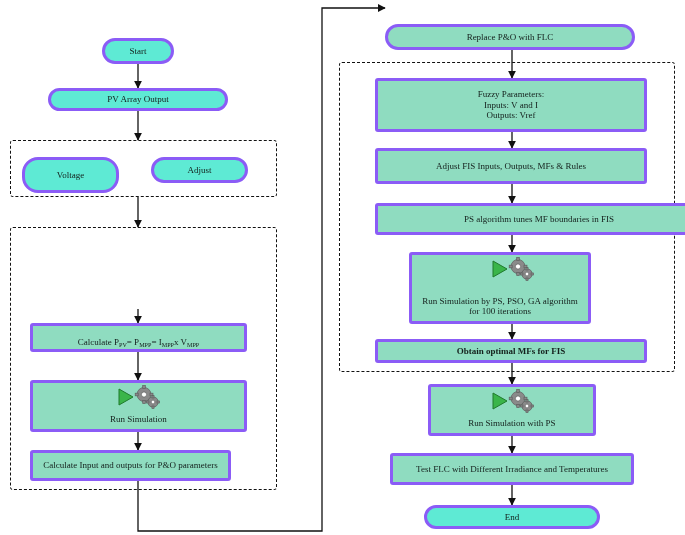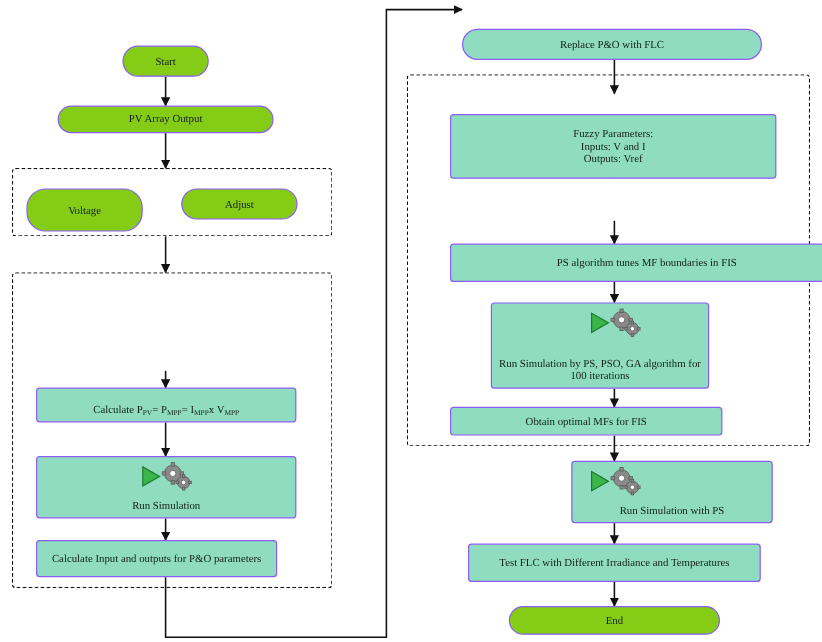--- a/index.html
+++ b/index.html
@@ -19,31 +19,31 @@
     position: absolute;
     left: 0;
     top: 0;
     width: 685px;
     height: 535px;
     pointer-events: none;
   }
   .node {
     position: absolute;
     box-sizing: border-box;
-    border: 1px solid #8b5cf6;
+    border: 3px solid #8b5cf6;
     display: flex;
     align-items: center;
     justify-content: center;
     text-align: center;
     color: #14201c;
     line-height: 1.18;
     padding: 2px 4px;
   }
   .fill-dark { background: #8fdcc0; }
-  .fill-light { background: #84cc16; }
+  .fill-light { background: #5eead4; }
   .rounded { border-radius: 16px; }
   .rect { border-radius: 3px; }
   .node .lbl {
     display: block;
     width: 100%;
     white-space: pre-line;
   }
   .dashed-group {
     position: absolute;
     box-sizing: border-box;
@@ -160,26 +160,29 @@
   </svg>
 
   <div class="node rect fill-dark fs9" style="left:30px; top:450px; width:201px; height:31px;font-family:Liberation Serif, serif;">
     <span class="lbl">Calculate Input and outputs for P&amp;O parameters</span>
   </div>
 
   <div class="node rounded fill-dark fs9" style="left:385px; top:24px; width:250px; height:26px;">
     <span class="lbl">Replace P&amp;O with FLC</span>
   </div>
 
-  <div class="node rect fill-dark fs9" style="left:375px; top:78px; width:272px; height:54px;margin-top:17px;">
+  <div class="node rect fill-dark fs9" style="left:375px; top:78px; width:272px; height:54px;">
     <span class="lbl">Fuzzy Parameters:
 Inputs: V and I
 Outputs:  Vref</span>
   </div>
 
+  <div class="node rect fill-dark fs9" style="left:375px; top:148px; width:272px; height:36px;">
+    <span class="lbl">Adjust FIS Inputs, Outputs, MFs &amp; Rules</span>
+  </div>
 
   <div class="node rect fill-dark fs9" style="left:375px; top:203px; width:328px; height:32px;">
     <span class="lbl">PS algorithm tunes MF boundaries in FIS</span>
   </div>
 
   <div class="node rect fill-dark fs9" style="left:409px; top:252px; width:182px; height:72px; align-items:flex-end; padding-bottom:4px;">
     <span class="lbl">Run Simulation by PS, PSO, GA algorithm for 100 iterations</span>
   </div>
   <svg class="sim-icon" style="left:489px; top:256px;" viewBox="0 0 46 26">
     <g>
@@ -198,25 +201,25 @@
       <circle cx="38" cy="18" r="1.9" fill="#ffffff"></circle>
       <g>
         <rect x="37" y="11.6" width="2" height="2.4"></rect>
         <rect x="37" y="22" width="2" height="2.4"></rect>
         <rect x="31.6" y="17" width="2.4" height="2"></rect>
         <rect x="42" y="17" width="2.4" height="2"></rect>
       </g>
     </g>
   </svg>
 
-  <div class="node rect fill-dark fs9" style="left:375px; top:339px; width:227px; height:24px;">
+  <div class="node rect fill-dark fs9" style="left:375px; top:339px; width:272px; height:24px;font-weight:bold;">
     <span class="lbl">Obtain optimal MFs for FIS</span>
   </div>
 
-  <div class="node rect fill-dark fs9" style="left:428px; top:384px; width:168px; height:52px; align-items:flex-end; padding-bottom:4px;margin-left:48px;">
+  <div class="node rect fill-dark fs9" style="left:428px; top:384px; width:168px; height:52px; align-items:flex-end; padding-bottom:4px;">
     <span class="lbl">Run Simulation with PS</span>
   </div>
   <svg class="sim-icon" style="left:489px; top:388px;" viewBox="0 0 46 26">
     <g>
       <path d="M4,5 L4,21 L18,13 Z" fill="#3ab54a" stroke="#1f7a2c" stroke-width="1"></path>
     </g>
     <g fill="#8a8a8a" stroke="#5e5e5e" stroke-width="0.7">
       <circle cx="29" cy="10.5" r="7"></circle>
       <circle cx="29" cy="10.5" r="2.6" fill="#ffffff"></circle>
       <g>

